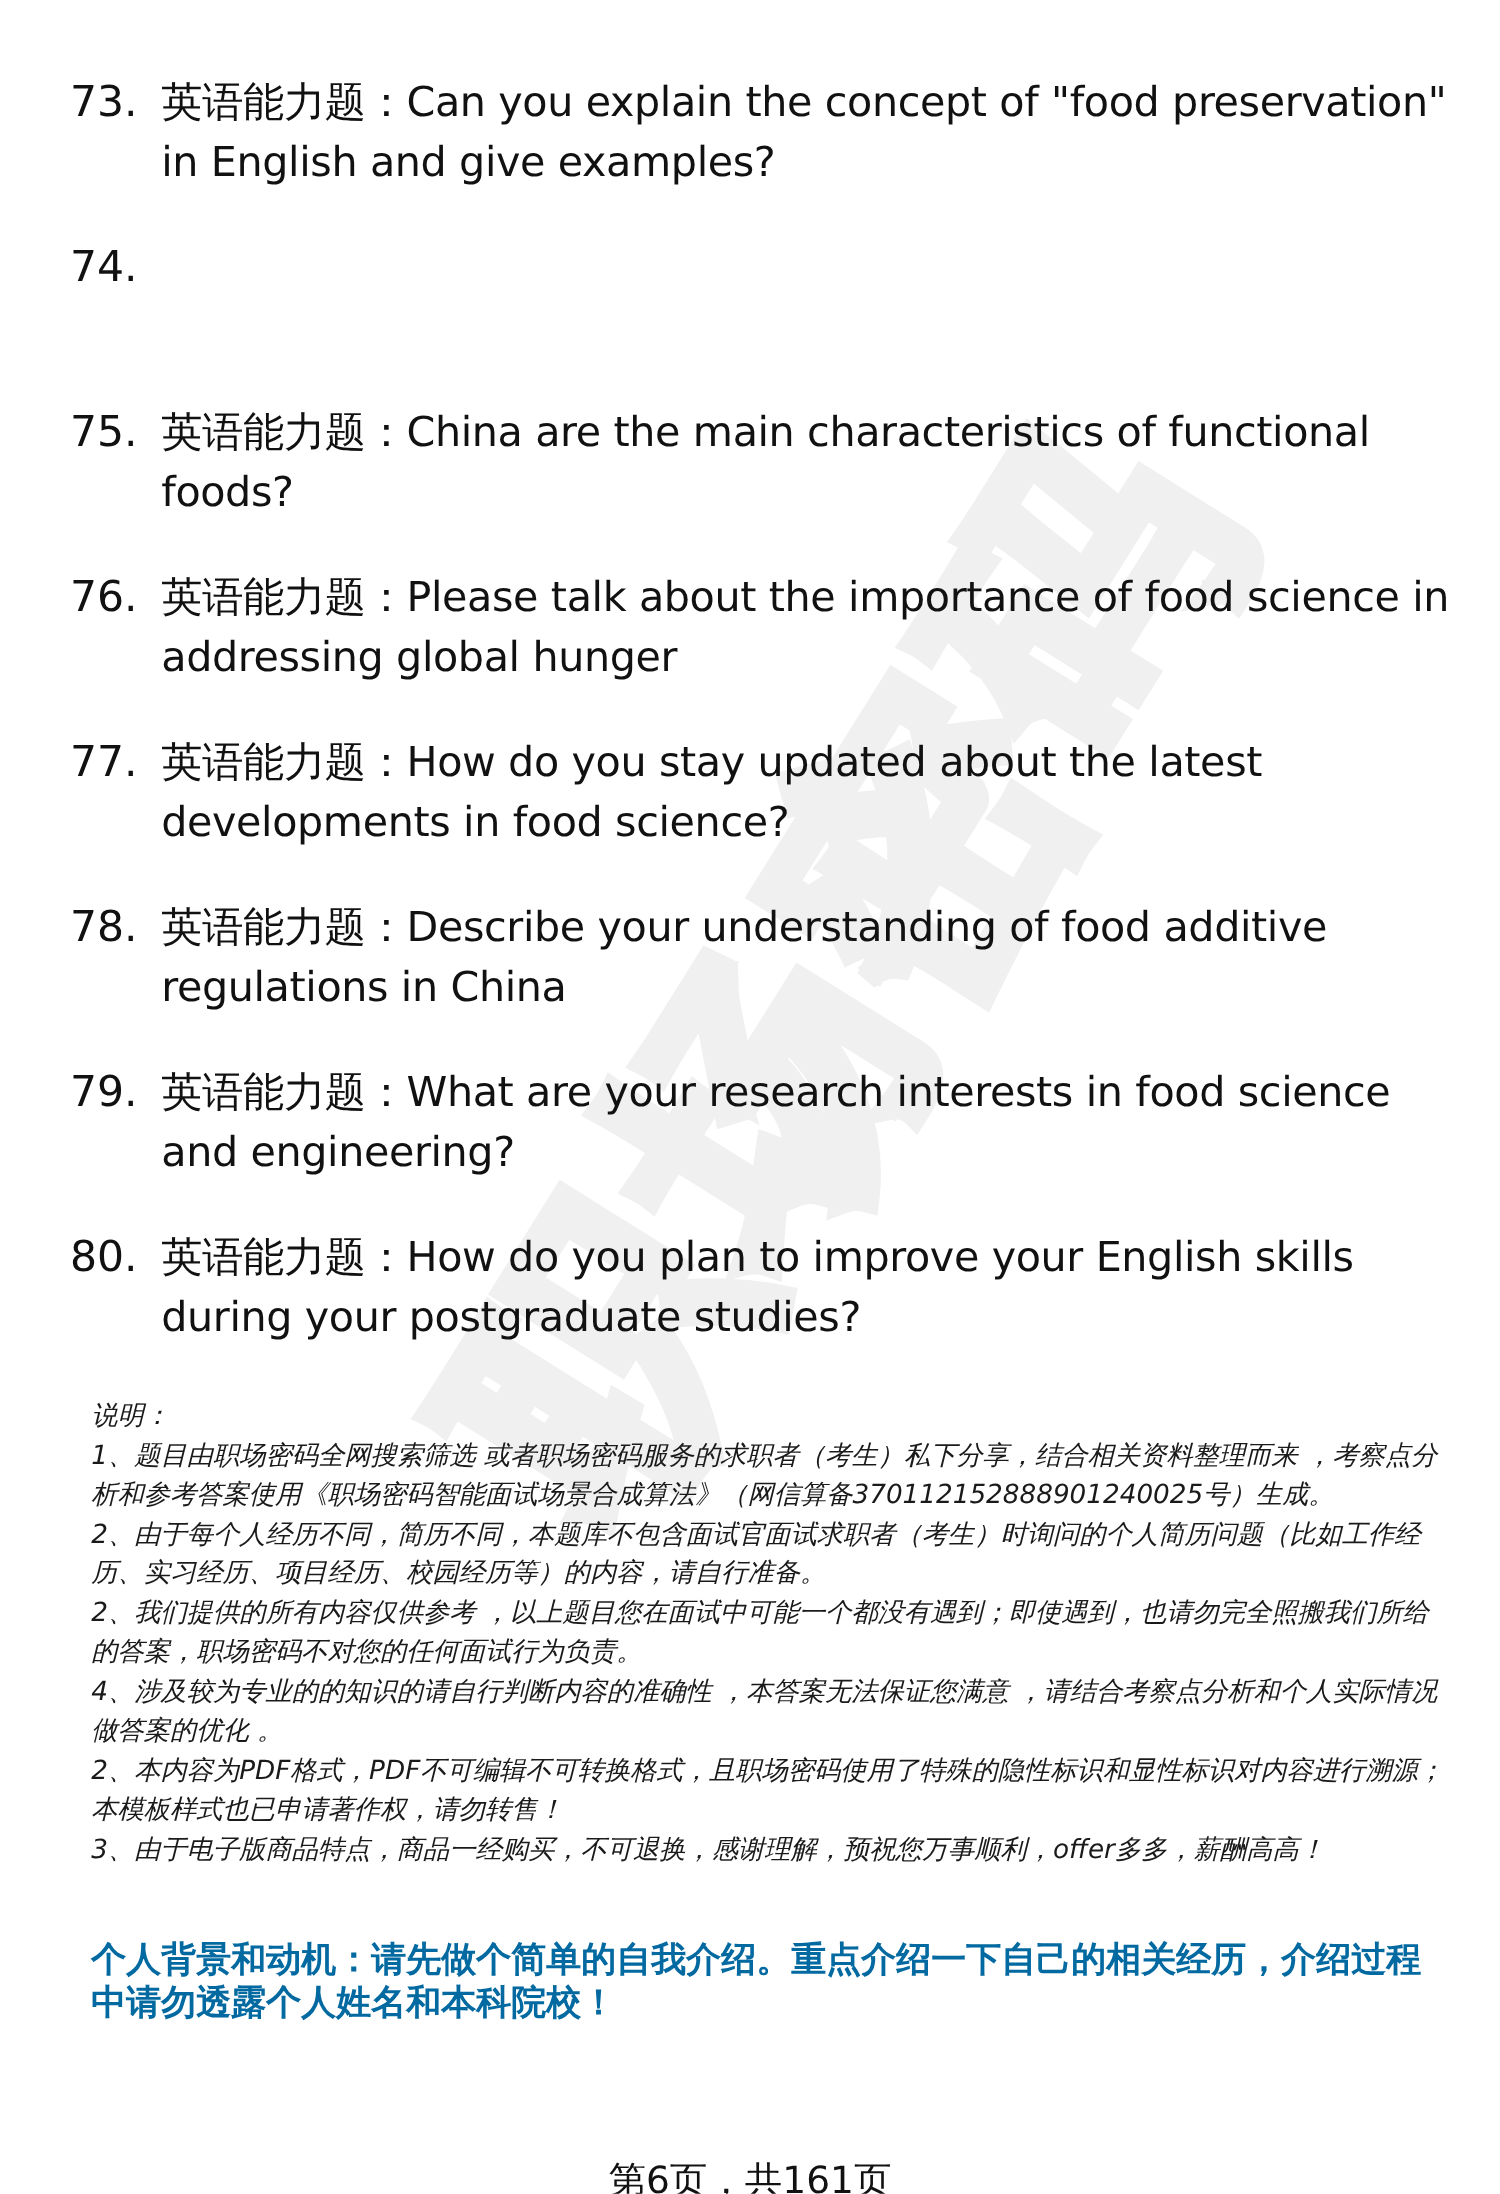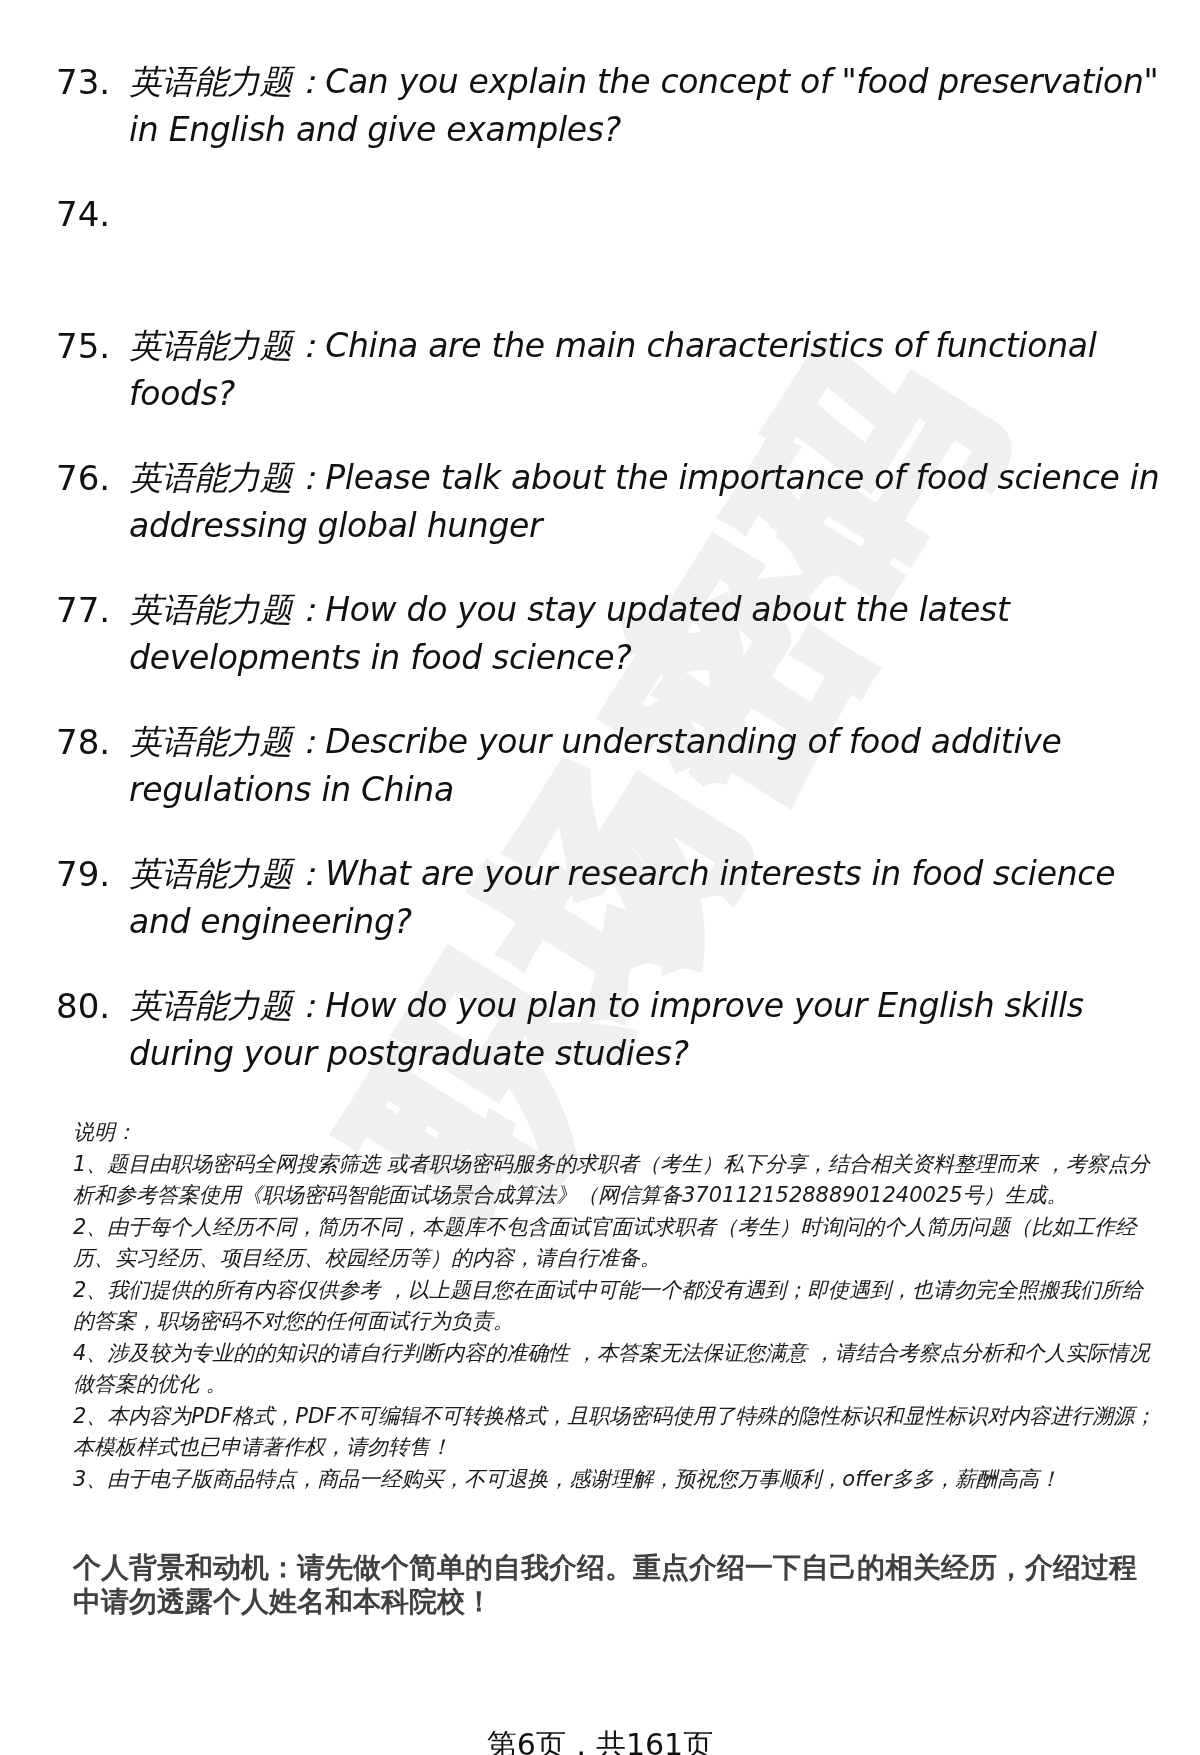--- a/index.html
+++ b/index.html
@@ -28,30 +28,29 @@
       position: relative; height: 132px;
     }
     .q-num {
       position: absolute; left: 56px; top: 0;
       font-size: 34px; line-height: 48px;
     }
     .q-text {
       position: absolute; left: 129px; top: 0; width: 1040px;
       font-size: 33px; line-height: 48px;
       letter-spacing: -0.3px;
-      font-style: italic;
     }
     .notes {
       position: absolute; left: 73px; top: 1117px; width: 1090px; z-index: 1;
       font-size: 21px; line-height: 31.5px; color: #1a1a1a;
     }
     .notes p { margin: 0; font-style: italic; }
     .notice {
       position: absolute; left: 73px; top: 1551px; width: 1090px; z-index: 1;
-      font-size: 28px; line-height: 34px; font-weight: bold; color: #404040;
+      font-size: 28px; line-height: 34px; font-weight: bold; color: #0369a1;
     }
     .footer {
       position: absolute; left: 0; top: 1725px; width: 1200px; text-align: center; z-index: 1;
       font-size: 30px; line-height: 40px; color: #111;
     }
   </style>
 </head>
 <body>
 
 <div class="watermark">职场密码</div>

